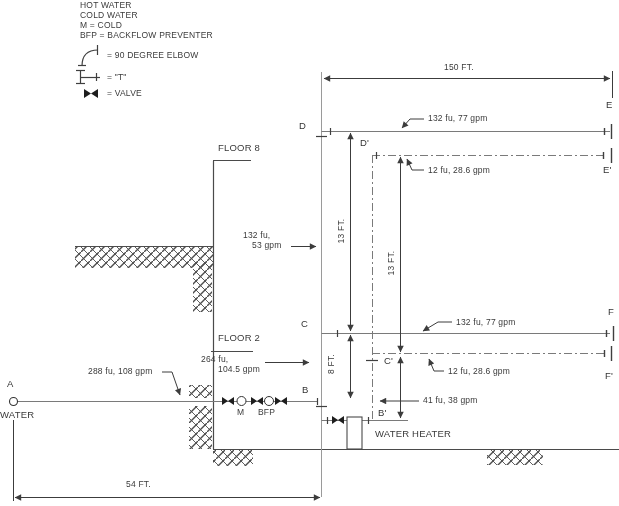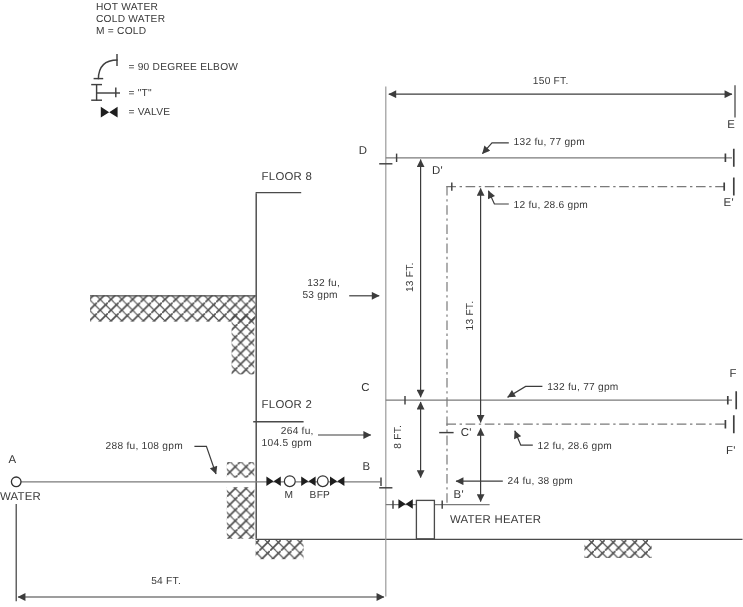--- a/index.html
+++ b/index.html
@@ -136,20 +136,21 @@
           <path d="M80,77.5 H100"></path>
           <path d="M96.5,73 V81"></path>
         </g>
       <path d="M84,89 L91,93.5 L84,98 z M98,89 L91,93.5 L98,98 z" fill="#1e1e1e" stroke="none"></path>
     </g>
   </svg>
 
   <div class="lbl" style="left:80px;top:0px">HOT WATER</div>
   <div class="lbl" style="left:80px;top:10px">COLD WATER</div>
   <div class="lbl" style="left:80px;top:20px">M = COLD</div>
+  <div class="lbl" style="left:80px;top:30px">BFP = BACKFLOW PREVENTER</div>
   <div class="lbl" style="left:107px;top:50px">= 90 DEGREE ELBOW</div>
   <div class="lbl" style="left:107px;top:72px">= "T"</div>
   <div class="lbl" style="left:107px;top:88px">= VALVE</div>
 
   <div class="lbl" style="left:444px;top:62px">150 FT.</div>
   <div class="lbl" style="left:126px;top:479px">54 FT.</div>
   <div class="lbl vtext" style="left:341px;top:231px">13 FT.</div>
   <div class="lbl vtext" style="left:391px;top:263px">13 FT.</div>
   <div class="lbl vtext" style="left:331px;top:364px">8 FT.</div>
 
@@ -163,27 +164,27 @@
   <div class="lbl node" style="left:605px;top:371px">F'</div>
   <div class="lbl node" style="left:302px;top:385px">B</div>
   <div class="lbl node" style="left:378px;top:408px">B'</div>
   <div class="lbl node" style="left:7px;top:379px">A</div>
   <div class="lbl big" style="left:0px;top:410px">WATER</div>
 
   <div class="lbl big" style="left:218px;top:143px">FLOOR 8</div>
   <div class="lbl big" style="left:218px;top:333px">FLOOR 2</div>
 
   <div class="lbl" style="left:88px;top:366px">288 fu, 108 gpm</div>
-  <div class="lbl" style="left:256px;top:230px">132 fu,</div>
+  <div class="lbl" style="left:243px;top:230px">132 fu,</div>
   <div class="lbl" style="left:252px;top:240px">53 gpm</div>
-  <div class="lbl" style="left:234px;top:354px">264 fu,</div>
+  <div class="lbl" style="left:201px;top:354px">264 fu,</div>
   <div class="lbl" style="left:218px;top:364px">104.5 gpm</div>
   <div class="lbl" style="left:428px;top:113px">132 fu, 77 gpm</div>
   <div class="lbl" style="left:428px;top:165px">12 fu, 28.6 gpm</div>
   <div class="lbl" style="left:456px;top:317px">132 fu, 77 gpm</div>
   <div class="lbl" style="left:448px;top:366px">12 fu, 28.6 gpm</div>
-  <div class="lbl" style="left:423px;top:395px">24 fu, 38 gpm</div>
+  <div class="lbl" style="left:423px;top:395px">41 fu, 38 gpm</div>
 
   <div class="lbl" style="left:237px;top:407px">M</div>
   <div class="lbl" style="left:258px;top:407px">BFP</div>
   <div class="lbl big" style="left:375px;top:429px">WATER HEATER</div>
 
 </div>
 
 </body></html>

